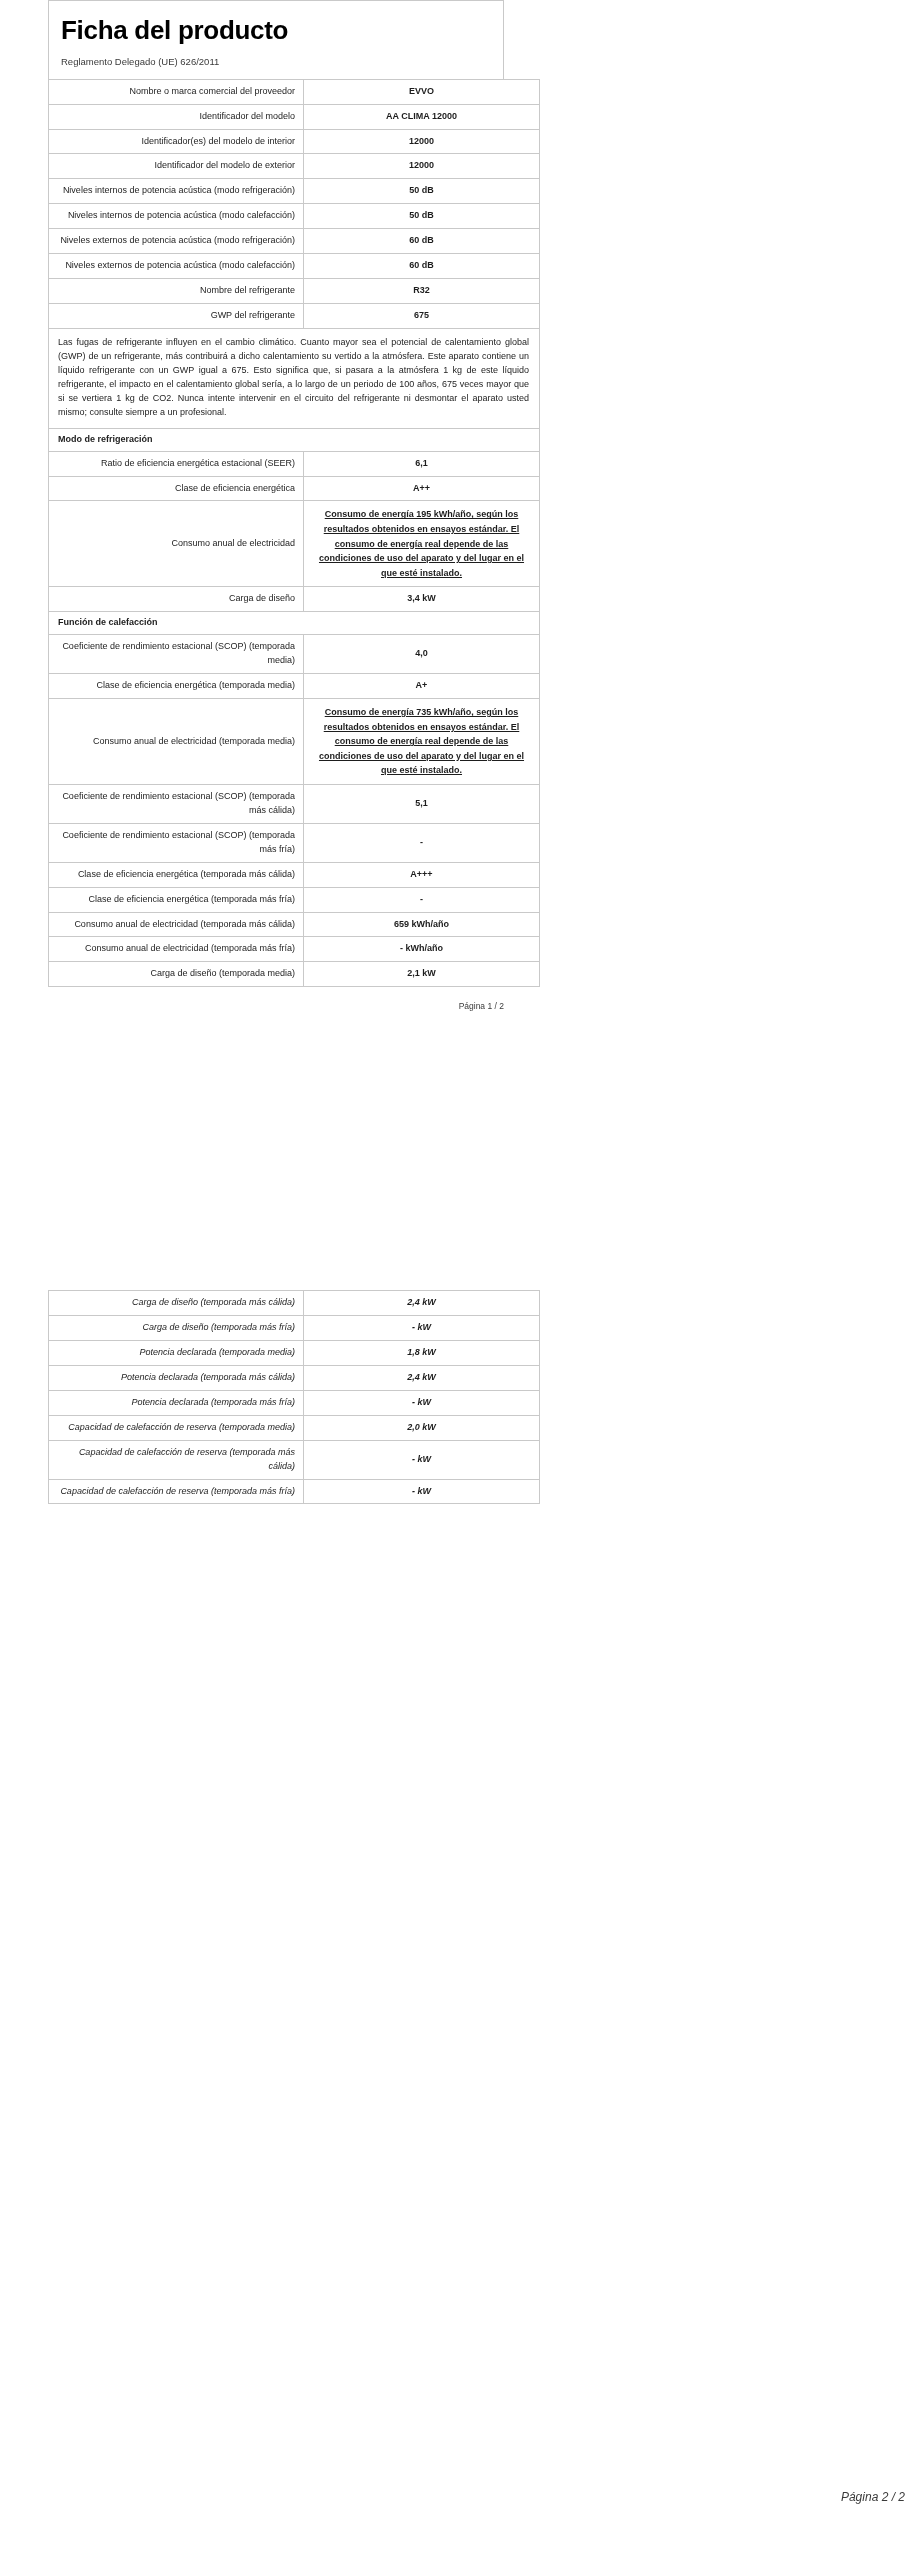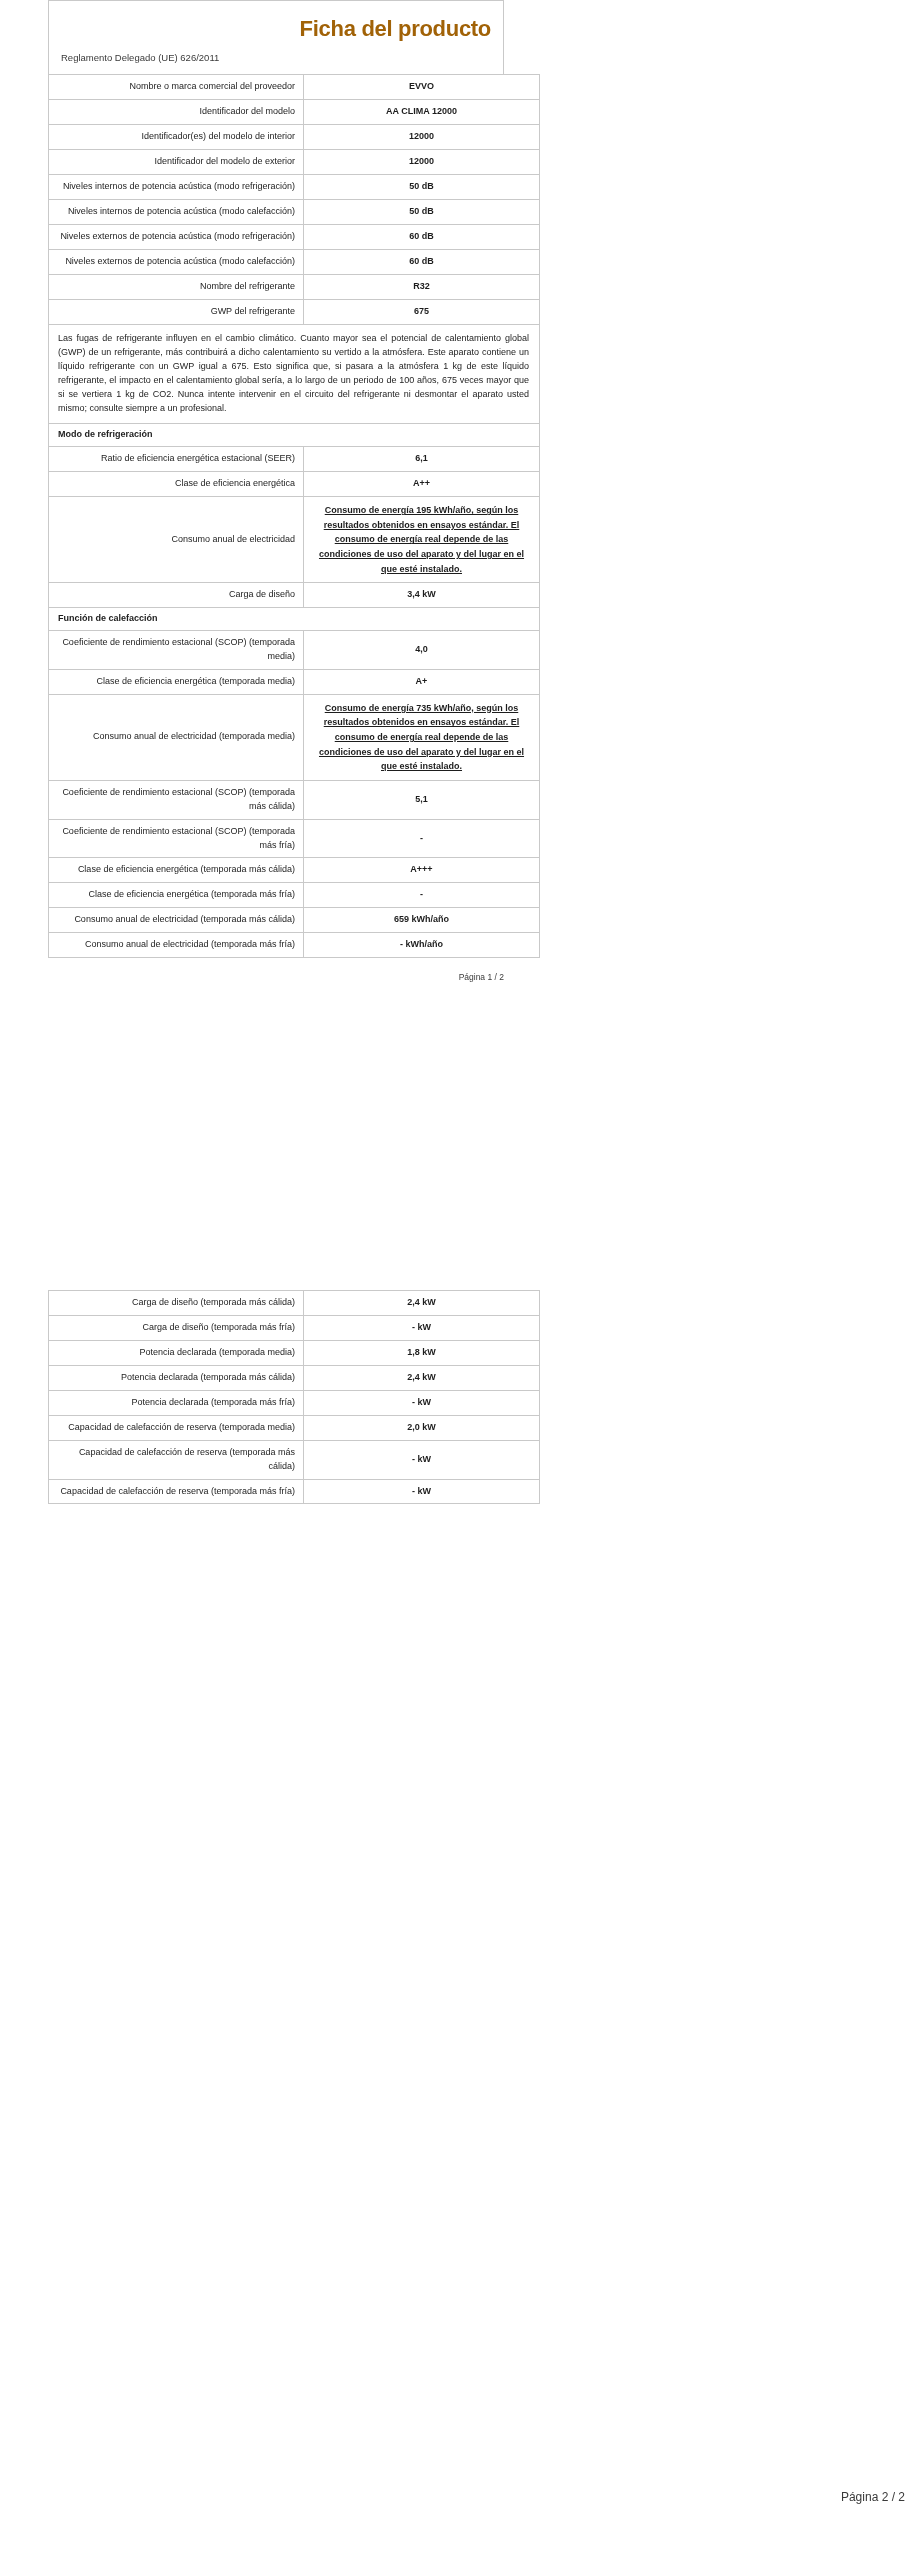--- a/index.html
+++ b/index.html
@@ -13,43 +13,42 @@
     font-family: "Liberation Sans", sans-serif;
     color: #1a1a1a;
     -webkit-font-smoothing: antialiased;
   }
   .page {
     position: relative;
     width: 905px;
     box-sizing: border-box;
   }
   .page-1 { padding: 0 0 0 0; height: 1290px; }
-  .page-2 { height: 1270px; }
+  .page-2 { height: 1270px; font-style: italic; }
 
   .sheet {
     margin-left: 48px;
     width: 456px;
     box-sizing: border-box;
   }
 
   
   .header-box {
     border: 1px solid #c9c9c9;
     border-bottom: none;
     padding: 16px 12px 10px 12px;
     box-sizing: border-box;
   }
   .doc-title {
-    font-size: 22px;
+    font-size: 26px;
     font-weight: bold;
-    color: #a16207;
+    color: #000000;
     letter-spacing: -0.3px;
     line-height: 1.05;
     margin: 0 0 12px 0;
-    text-align: right;
   }
   .doc-subtitle {
     font-size: 9.5px;
     color: #3a3a3a;
     line-height: 1.3;
     margin: 0;
   }
 
   
   table.fiche {
@@ -231,20 +230,24 @@
           <td class="value">-</td>
         </tr>
         <tr>
           <td class="label">Consumo anual de electricidad (temporada más cálida)</td>
           <td class="value">659 kWh/año</td>
         </tr>
         <tr>
           <td class="label">Consumo anual de electricidad (temporada más fría)</td>
           <td class="value">- kWh/año</td>
         </tr>
+        <tr>
+          <td class="label">Carga de diseño (temporada media)</td>
+          <td class="value">2,1 kW</td>
+        </tr>
 
       </tbody>
     </table>
 
     <div class="page-footer" style="margin-left:0;">Página 1 / 2</div>
   </div>
 
 </div>
 
 <div class="page page-2">

